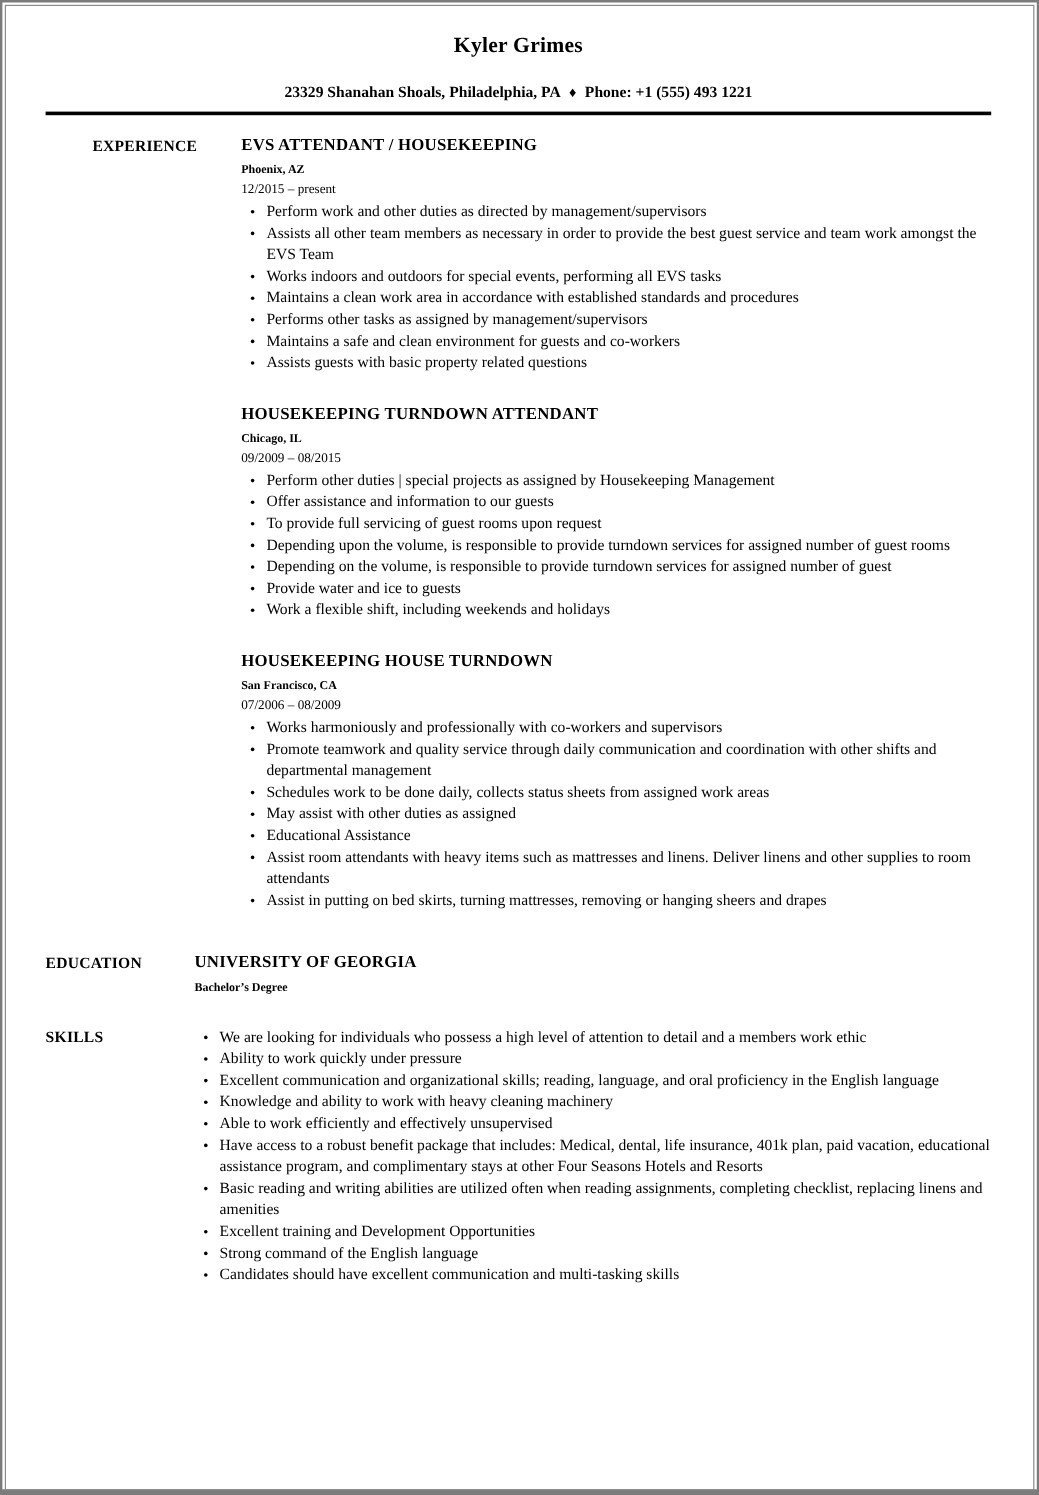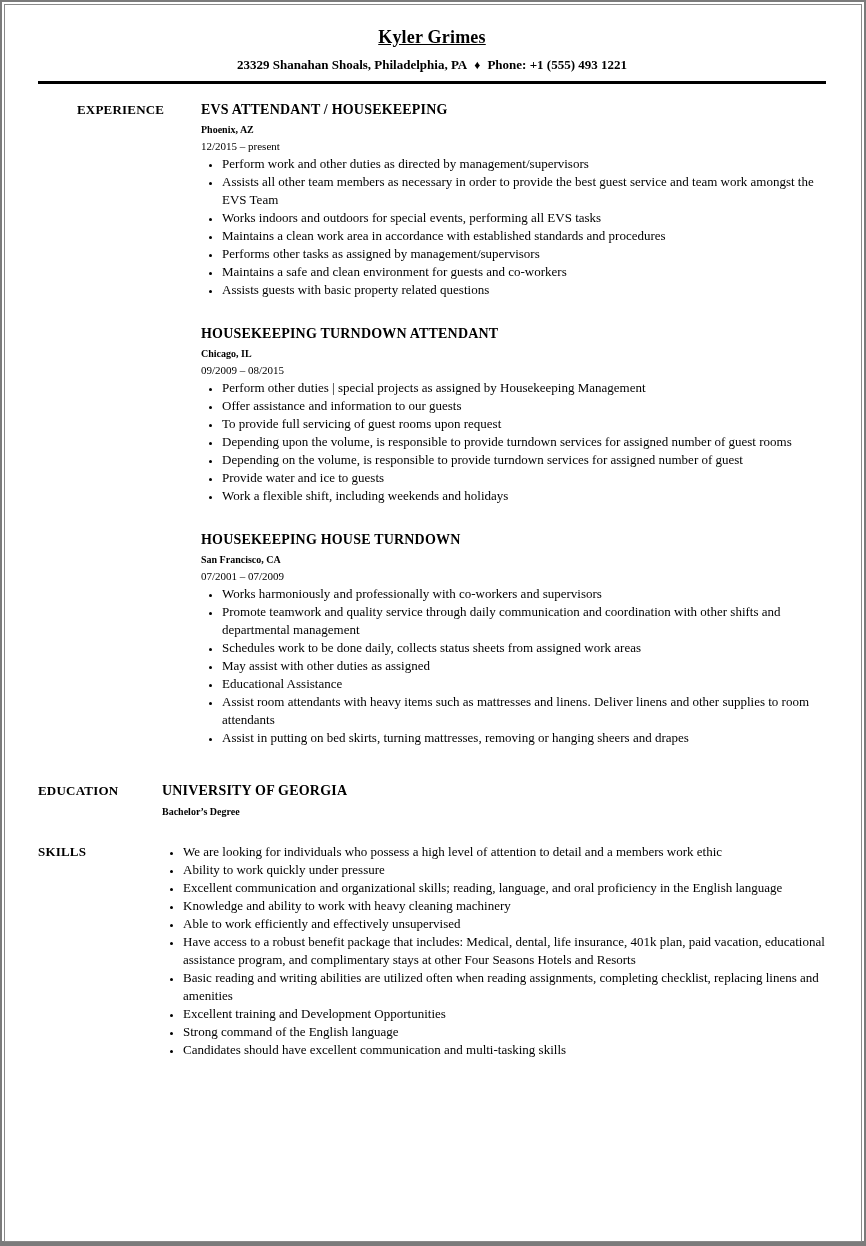--- a/index.html
+++ b/index.html
@@ -39,24 +39,23 @@
     box-sizing: border-box;
   }
   
   .name {
     margin: 0;
     text-align: center;
     font-size: 18px;
     line-height: 22px;
     font-weight: bold;
     letter-spacing: 0.2px;
-    text-decoration: underline;
   }
   .contact {
-    margin-top: 9px;
+    margin-top: 21px;
     text-align: center;
     font-size: 13px;
     font-weight: bold;
     line-height: 16px;
   }
   .contact .diamond {
     display: inline-block;
     margin: 0 7px;
     font-size: 12px;
   }
@@ -158,21 +157,21 @@
             <li>Depending upon the volume, is responsible to provide turndown services for assigned number of guest rooms</li>
             <li>Depending on the volume, is responsible to provide turndown services for assigned number of guest</li>
             <li>Provide water and ice to guests</li>
             <li>Work a flexible shift, including weekends and holidays</li>
           </ul>
         </div>
 
         <div class="job">
           <h2 class="job-title">HOUSEKEEPING HOUSE TURNDOWN</h2>
           <div class="job-loc">San Francisco, CA</div>
-          <div class="job-dates">07/2001 – 07/2009</div>
+          <div class="job-dates">07/2006 – 08/2009</div>
           <ul class="bullets">
             <li>Works harmoniously and professionally with co-workers and supervisors</li>
             <li>Promote teamwork and quality service through daily communication and coordination with other shifts and departmental management</li>
             <li>Schedules work to be done daily, collects status sheets from assigned work areas</li>
             <li>May assist with other duties as assigned</li>
             <li>Educational Assistance</li>
             <li>Assist room attendants with heavy items such as mattresses and linens. Deliver linens and other supplies to room attendants</li>
             <li>Assist in putting on bed skirts, turning mattresses, removing or hanging sheers and drapes</li>
           </ul>
         </div>

